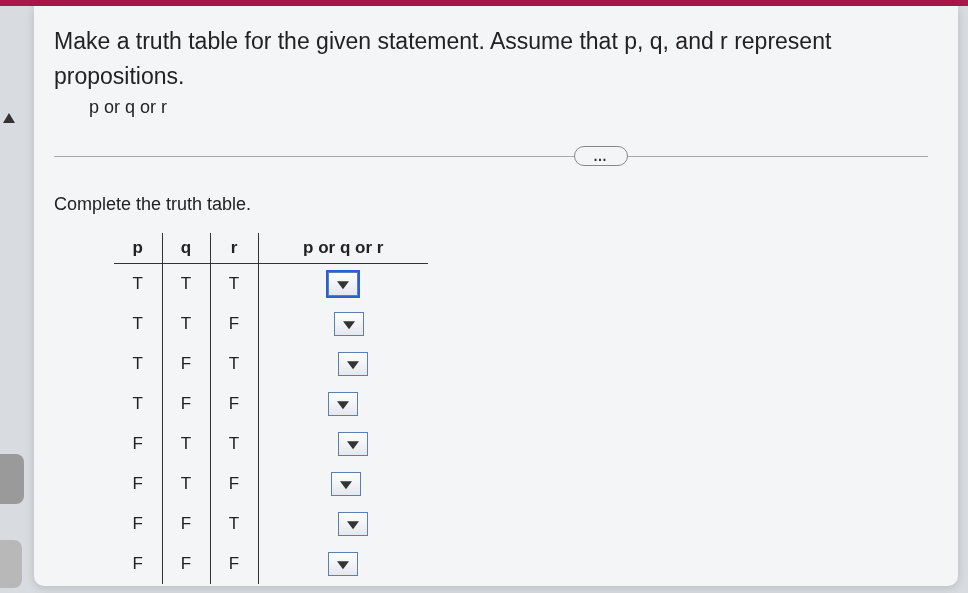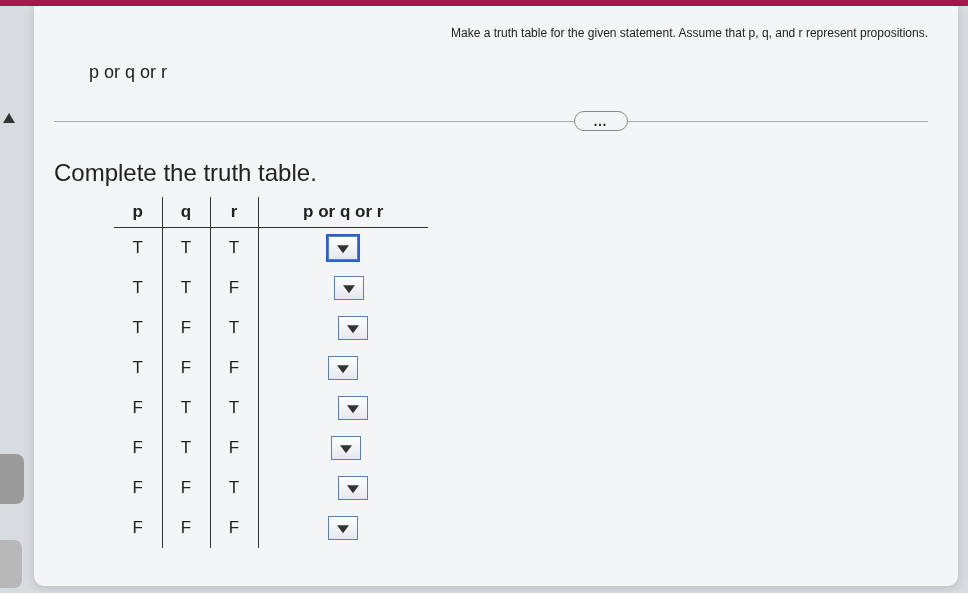--- a/index.html
+++ b/index.html
@@ -32,25 +32,24 @@
     }
     .content {
       background: #f4f5f7;
       margin: 0 10px 0 34px;
       padding: 18px 30px 10px 20px;
       border-radius: 0 0 10px 10px;
       box-shadow: 0 2px 10px rgba(0,0,0,0.15);
       height: 580px;
     }
     .question {
-      font-size: 12px;
+      font-size: 23px;
       color: #222;
       line-height: 1.5;
-      margin-bottom: 20px;
-      text-align: right;
+      margin-bottom: 4px;
     }
     .expression {
       font-size: 18px;
       color: #222;
       margin-left: 35px;
       margin-bottom: 28px;
     }
     .divider-row {
       position: relative;
       height: 20px;
@@ -72,23 +71,23 @@
       border: 1.5px solid #888;
       border-radius: 12px;
       padding: 1px 18px;
       font-size: 14px;
       font-weight: bold;
       letter-spacing: 2px;
       color: #333;
       cursor: pointer;
     }
     .instruction {
-      font-size: 24px;
-      color: #222;
-      margin-bottom: 10px;
+      font-size: 18px;
+      color: #222;
+      margin-bottom: 18px;
     }
     .truth-table {
       margin-left: 60px;
       border-collapse: collapse;
     }
     .truth-table td, .truth-table th {
       text-align: center;
       font-size: 17px;
       font-weight: normal;
       color: #222;

